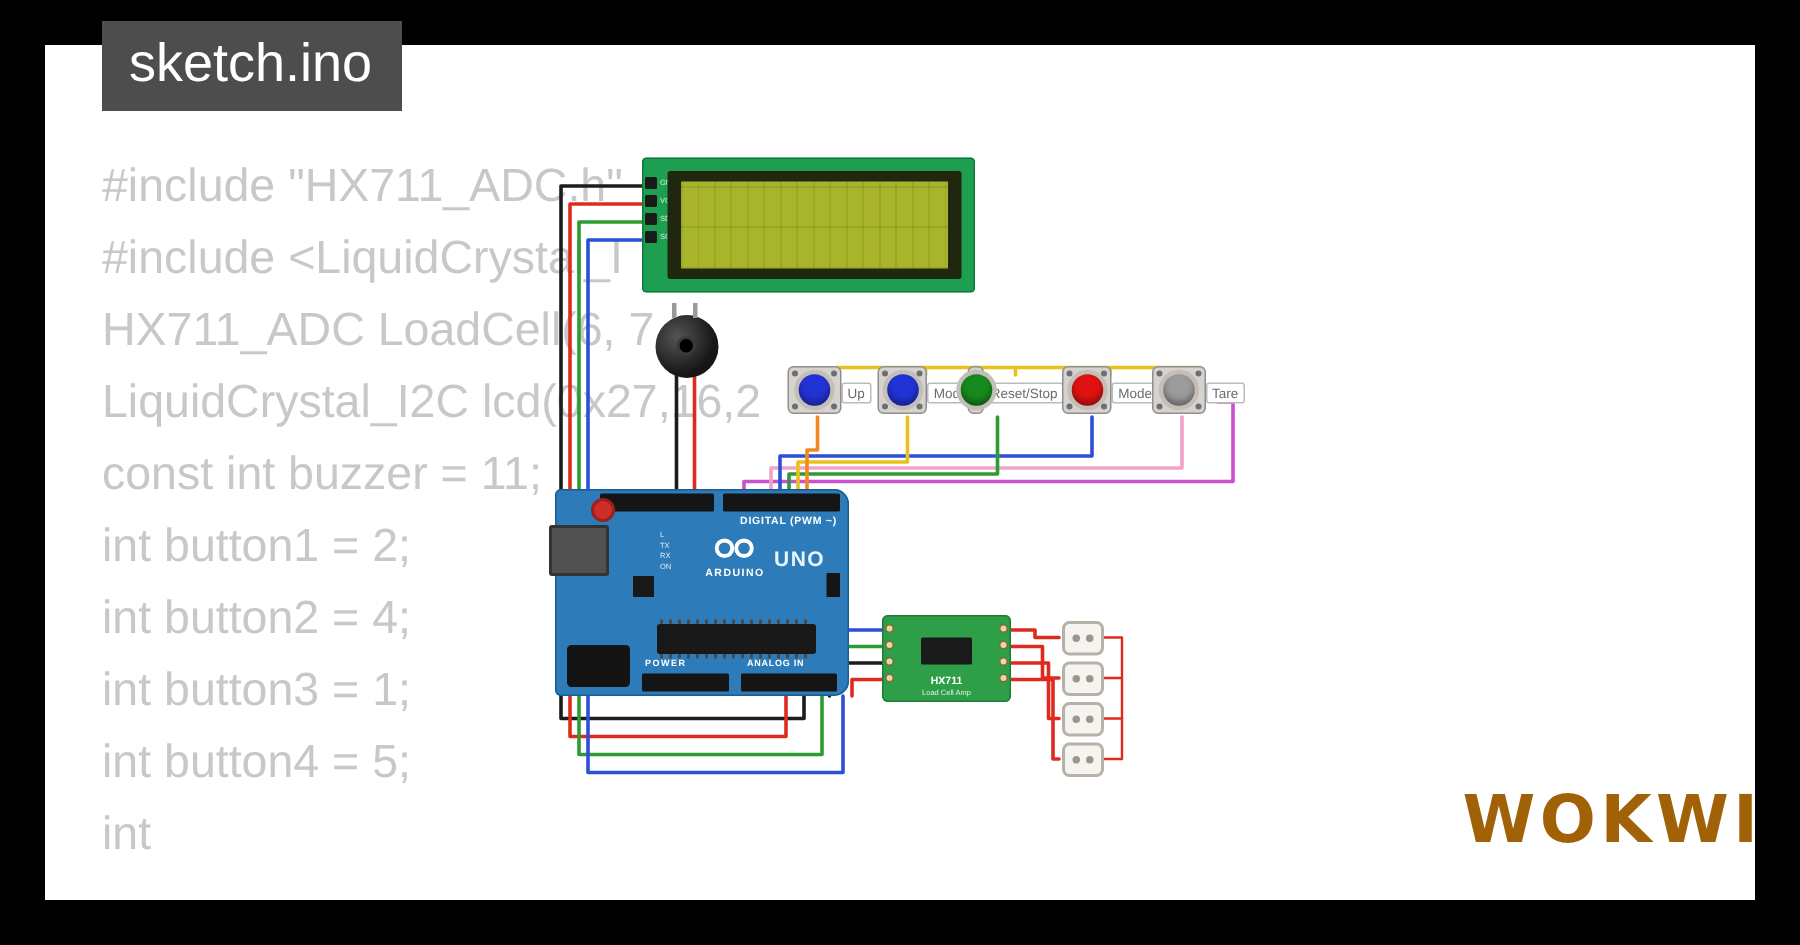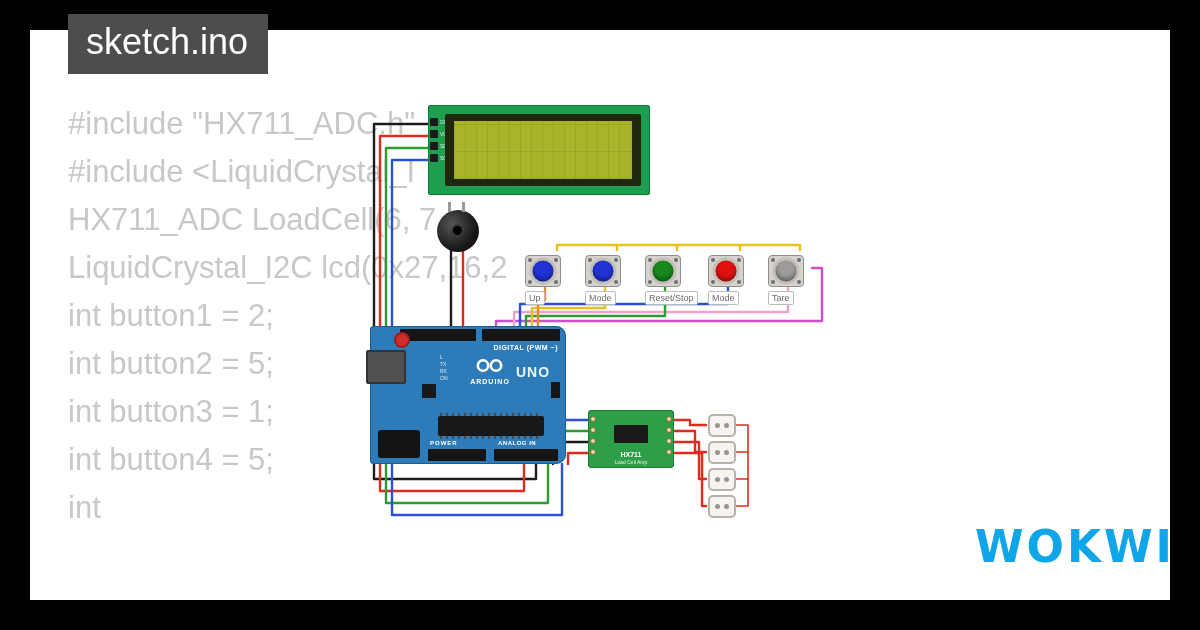--- a/index.html
+++ b/index.html
@@ -33,21 +33,21 @@
 
   
   .buzzer { position:absolute; left:437px; top:210px; width:42px; height:42px; border-radius:50%;
             background:radial-gradient(circle at 35% 35%, #555 0%, #161616 65%); z-index:3; }
   .buzzer::before { content:""; position:absolute; left:11px; top:-8px; width:3px; height:10px;
             background:#9a9a9a; box-shadow:14px 0 0 #9a9a9a; }
   .buzzer::after { content:""; position:absolute; left:16px; top:16px; width:9px; height:9px;
             background:#000; border-radius:50%; box-shadow:0 0 0 2px #3a3a3a; }
 
   
-  .pushbtn { position:absolute; top:244px; width:64px; display:flex; flex-direction:column; align-items:flex-start; z-index:3;margin-top:11px; }
+  .pushbtn { position:absolute; top:244px; width:64px; display:flex; flex-direction:row; align-items:center; z-index:3; }
   .btn-body { position:relative; width:36px; height:32px; background:#d6d3ce; border:1px solid #8f8f8f; border-radius:4px; }
   .btn-pin { position:absolute; width:4px; height:4px; background:#6e6e6e; border-radius:50%; }
   .btn-pin.tl{left:2px;top:2px}.btn-pin.tr{right:2px;top:2px}.btn-pin.bl{left:2px;bottom:2px}.btn-pin.br{right:2px;bottom:2px}
   .btn-cap { position:absolute; left:50%; top:50%; width:21px; height:21px; transform:translate(-50%,-50%);
              border-radius:50%; box-shadow:0 0 0 3px #c3bfb8, inset 0 -3px 4px rgba(0,0,0,.35); }
   .btn-label { margin-top:4px; font-size:9px; line-height:12px; color:#6c6c6c; background:#fff;
                border:1px solid #bbb; border-radius:2px; padding:0 3px; white-space:nowrap; }
 
   
   .uno { position:absolute; left:370px; top:326px; width:196px; height:138px; background:#2d7bb8;
@@ -87,33 +87,34 @@
   .hx-name { position:absolute; left:0; right:0; bottom:10px; text-align:center; font-size:7px; font-weight:bold; color:#fff; }
   .hx-desc { position:absolute; left:0; right:0; bottom:3px; text-align:center; font-size:5px; color:#dff0df; }
 
   
   .loadcell { position:absolute; left:708px; width:28px; height:23px; background:#f6f4f0;
               border:2px solid #b7b1a7; border-radius:5px; z-index:3;
               display:flex; align-items:center; justify-content:center; gap:4px; }
   .lc-hole { width:5px; height:5px; background:#9b958a; border-radius:50%; }
 
   .wokwi { position:absolute; left:975px; top:521px; z-index:4; font-family:"DejaVu Sans",sans-serif;
-           font-size:44px; font-weight:800; letter-spacing:3px; color:#0ea5e9; }
+           font-size:44px; font-weight:800; letter-spacing:3px; color:#a16207; }
 </style>
 </head>
 <body>
 
 <div class="canvas">
   <div class="code" style="color: rgb(200, 200, 200);">
     <div class="code-line">#include "HX711_ADC.h"</div>
     <div class="code-line">#include &lt;LiquidCrystal_I</div>
     <div class="code-line">HX711_ADC LoadCell(6, 7</div>
     <div class="code-line">LiquidCrystal_I2C lcd(0x27,16,2</div>
+    <div class="code-line">const int buzzer = 11;</div>
     <div class="code-line">int button1 = 2;</div>
-    <div class="code-line">int button2 = 5;</div>
+    <div class="code-line">int button2 = 4;</div>
     <div class="code-line">int button3 = 1;</div>
     <div class="code-line">int button4 = 5;</div>
     <div class="code-line">int</div>
   </div>
 </div>
 
 <div class="title" style="background: rgb(77, 77, 77); text-align: right;">sketch.ino</div>
 
 <svg class="wires" viewBox="0 0 1200 630" xmlns="http://www.w3.org/2000/svg">
 

